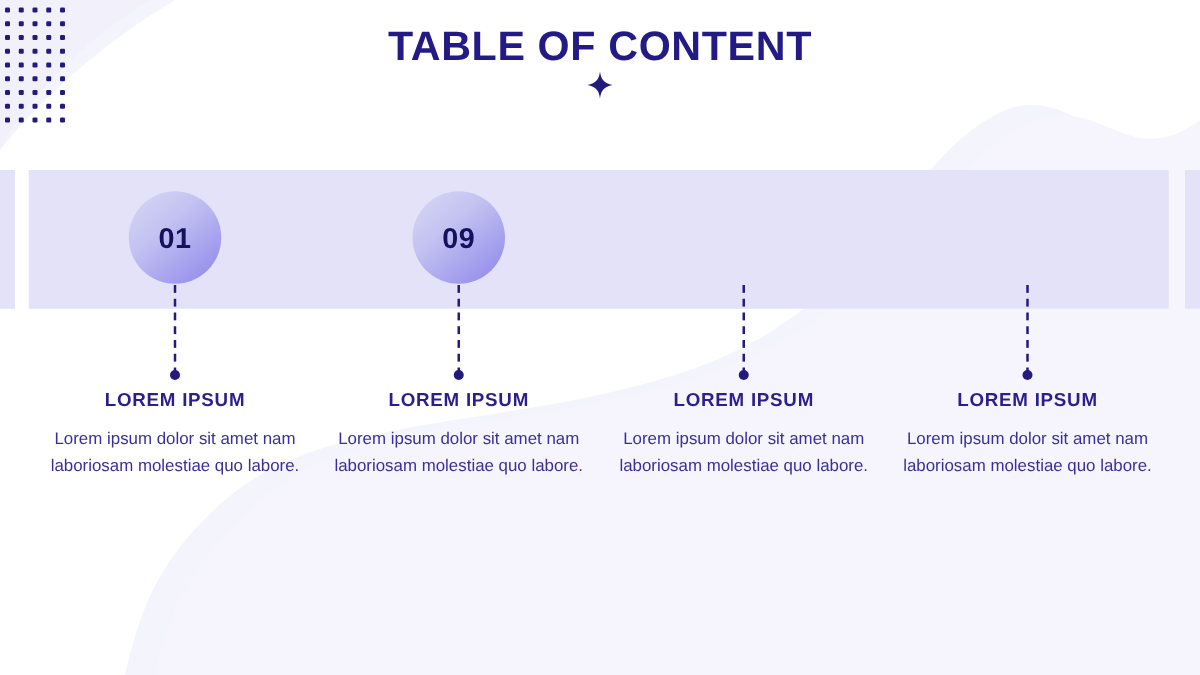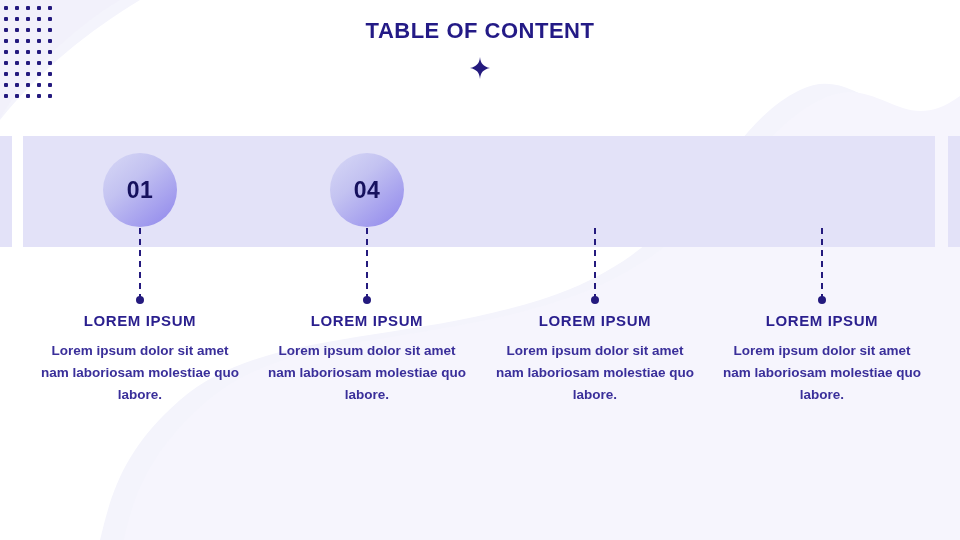--- a/index.html
+++ b/index.html
@@ -50,21 +50,21 @@
     border-radius: 1px;
   }
 
   
   .title {
     position: absolute;
     left: 0;
     top: 18px;
     width: 960px;
     text-align: center;
-    font-size: 22px;
+    font-size: 33px;
     font-weight: bold;
     letter-spacing: 0.5px;
     color: #231a86;
   }
   .sparkle {
     position: absolute;
     left: 470px;
     top: 57px;
     width: 20px;
     height: 22px;
@@ -144,21 +144,20 @@
   }
   .col-body {
     position: absolute;
     top: 340px;
     left: 14px;
     width: 200px;
     text-align: center;
     font-size: 13.5px;
     line-height: 22px;
     color: #3a2f9a;
-    font-weight: bold;
   }
 
   .c1 { left: 26px; }
   .c2 { left: 253px; }
   .c3 { left: 481px; }
   .c4 { left: 708px; }
 </style>
 </head>
 <body>
 
@@ -242,21 +241,21 @@
       <span>01</span>
     </div>
     <div class="connector"></div>
     <div class="end-dot"></div>
     <div class="col-heading">LOREM IPSUM</div>
     <div class="col-body">Lorem ipsum dolor sit amet nam laboriosam molestiae quo labore.</div>
   </div>
 
   <div class="col c2">
     <div class="circle">
-      <span>04</span>
+      <span>09</span>
     </div>
     <div class="connector"></div>
     <div class="end-dot"></div>
     <div class="col-heading">LOREM IPSUM</div>
     <div class="col-body">Lorem ipsum dolor sit amet nam laboriosam molestiae quo labore.</div>
   </div>
 
   <div class="col c3">
     <div class="connector"></div>
     <div class="end-dot"></div>

